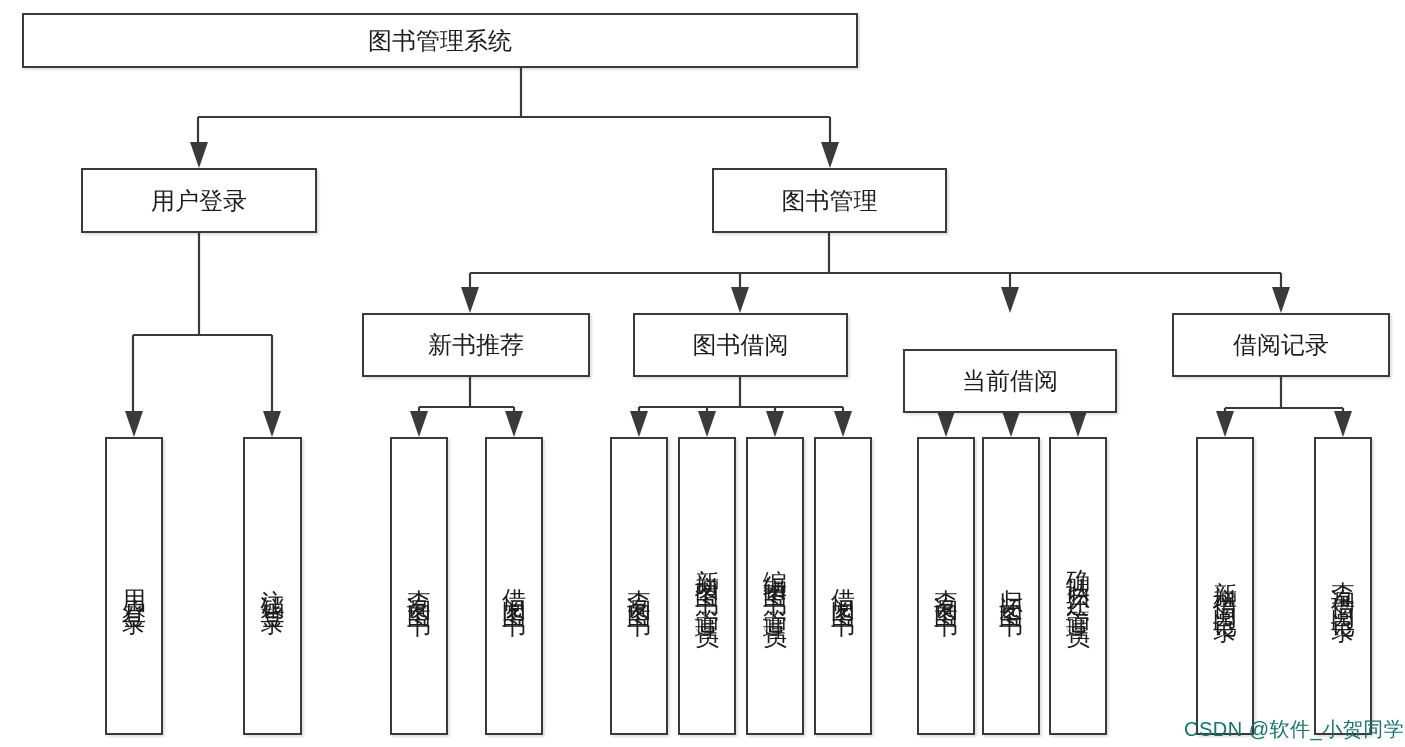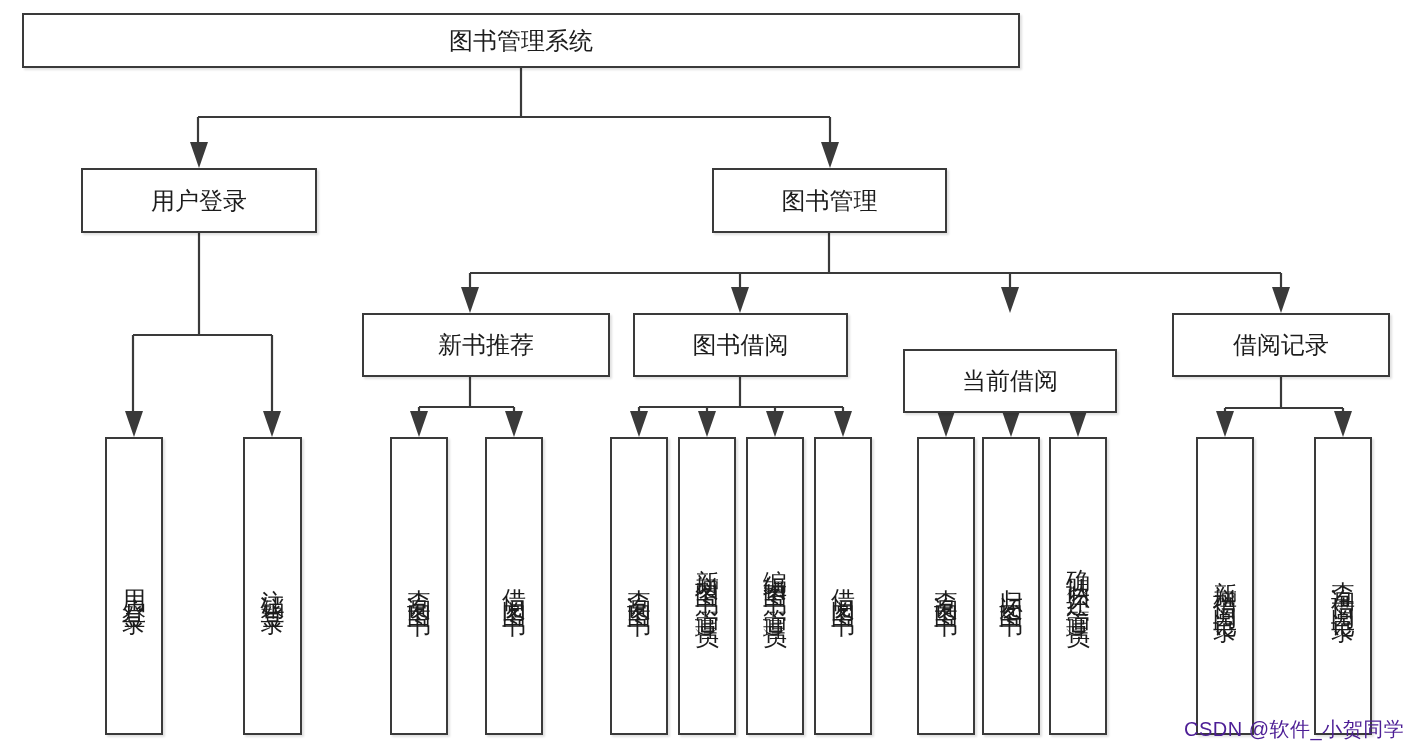--- a/index.html
+++ b/index.html
@@ -38,21 +38,21 @@
     writing-mode: vertical-rl;
     text-orientation: mixed;
     letter-spacing: 8px;
     white-space: normal;
   }
   #watermark {
     position: absolute;
     left: 1184px;
     top: 716px;
     font-size: 20px;
-    color: #4c1d95;
+    color: #0f766e;
     letter-spacing: 0.5px;
     white-space: nowrap;
     z-index: 10;
   }
 </style>
 </head>
 <body>
 
 <div id="canvas">
 
@@ -82,26 +82,26 @@
       <polygon points="766,411 784,411 775,437"></polygon>
       <polygon points="834,411 852,411 843,437"></polygon>
       <polygon points="937,411 955,411 946,437"></polygon>
       <polygon points="1002,411 1020,411 1011,437"></polygon>
       <polygon points="1069,411 1087,411 1078,437"></polygon>
       <polygon points="1216,411 1234,411 1225,437"></polygon>
       <polygon points="1334,411 1352,411 1343,437"></polygon>
     </g>
   </svg>
 
-  <div class="node" style="left:22px; top:13px; width:998px; height:55px;">图书管理系统</div>
+  <div class="node" style="left:22px; top:13px; width:836px; height:55px;">图书管理系统</div>
 
   <div class="node" style="left:81px; top:168px; width:236px; height:65px;">用户登录</div>
   <div class="node" style="left:712px; top:168px; width:235px; height:65px;">图书管理</div>
 
-  <div class="node" style="left:362px; top:313px; width:248px; height:64px;">新书推荐</div>
+  <div class="node" style="left:362px; top:313px; width:228px; height:64px;">新书推荐</div>
   <div class="node" style="left:633px; top:313px; width:215px; height:64px;text-align:center;">图书借阅</div>
   <div class="node" style="left:903px; top:313px; width:214px; height:64px;margin-top:36px;">当前借阅</div>
   <div class="node" style="left:1172px; top:313px; width:218px; height:64px;">借阅记录</div>
 
   <div class="node vert" style="left:105px; top:437px; width:58px; height:298px;">用户登录</div>
   <div class="node vert" style="left:243px; top:437px; width:59px; height:298px;">注销登录</div>
 
   <div class="node vert" style="left:390px; top:437px; width:58px; height:298px;">查询图书</div>
   <div class="node vert" style="left:485px; top:437px; width:58px; height:298px;">借阅图书</div>
 

